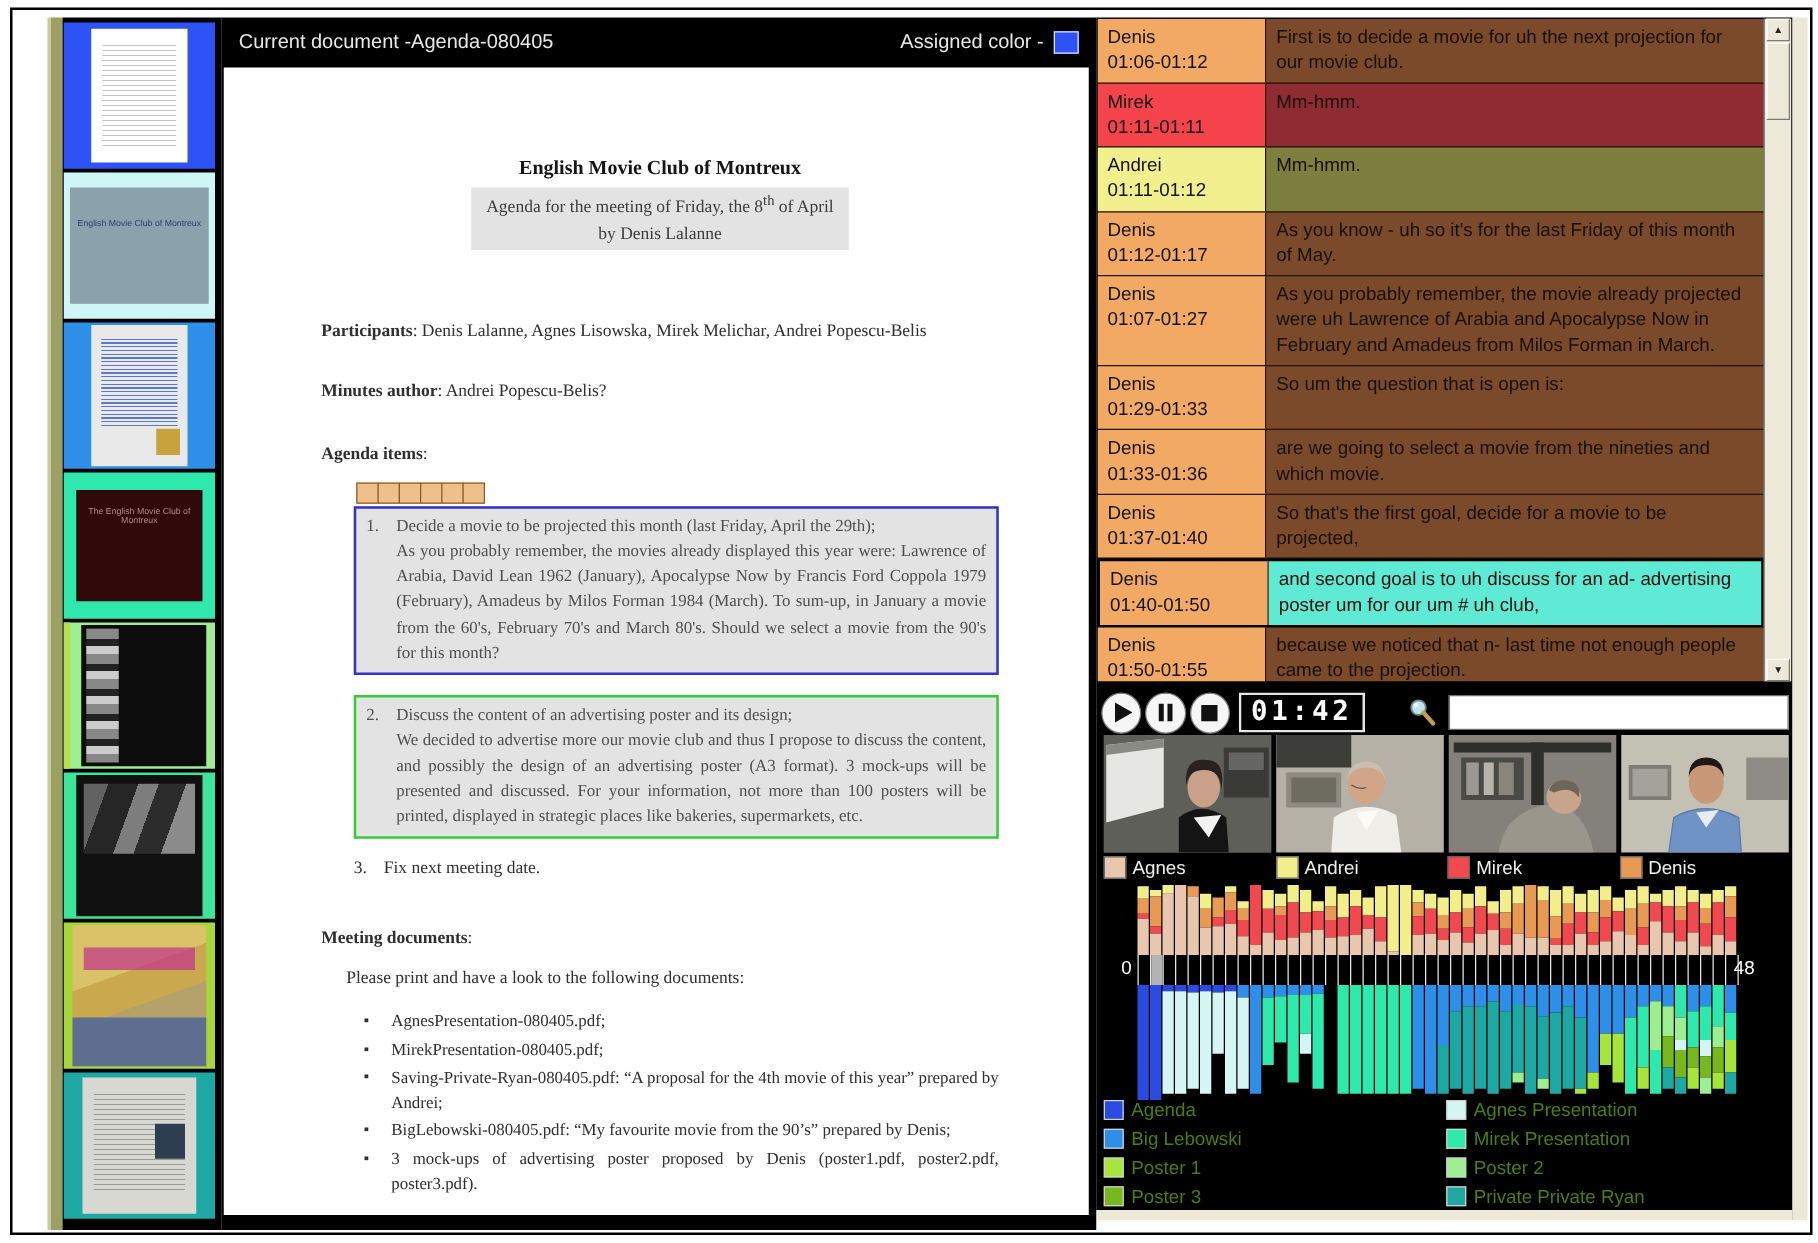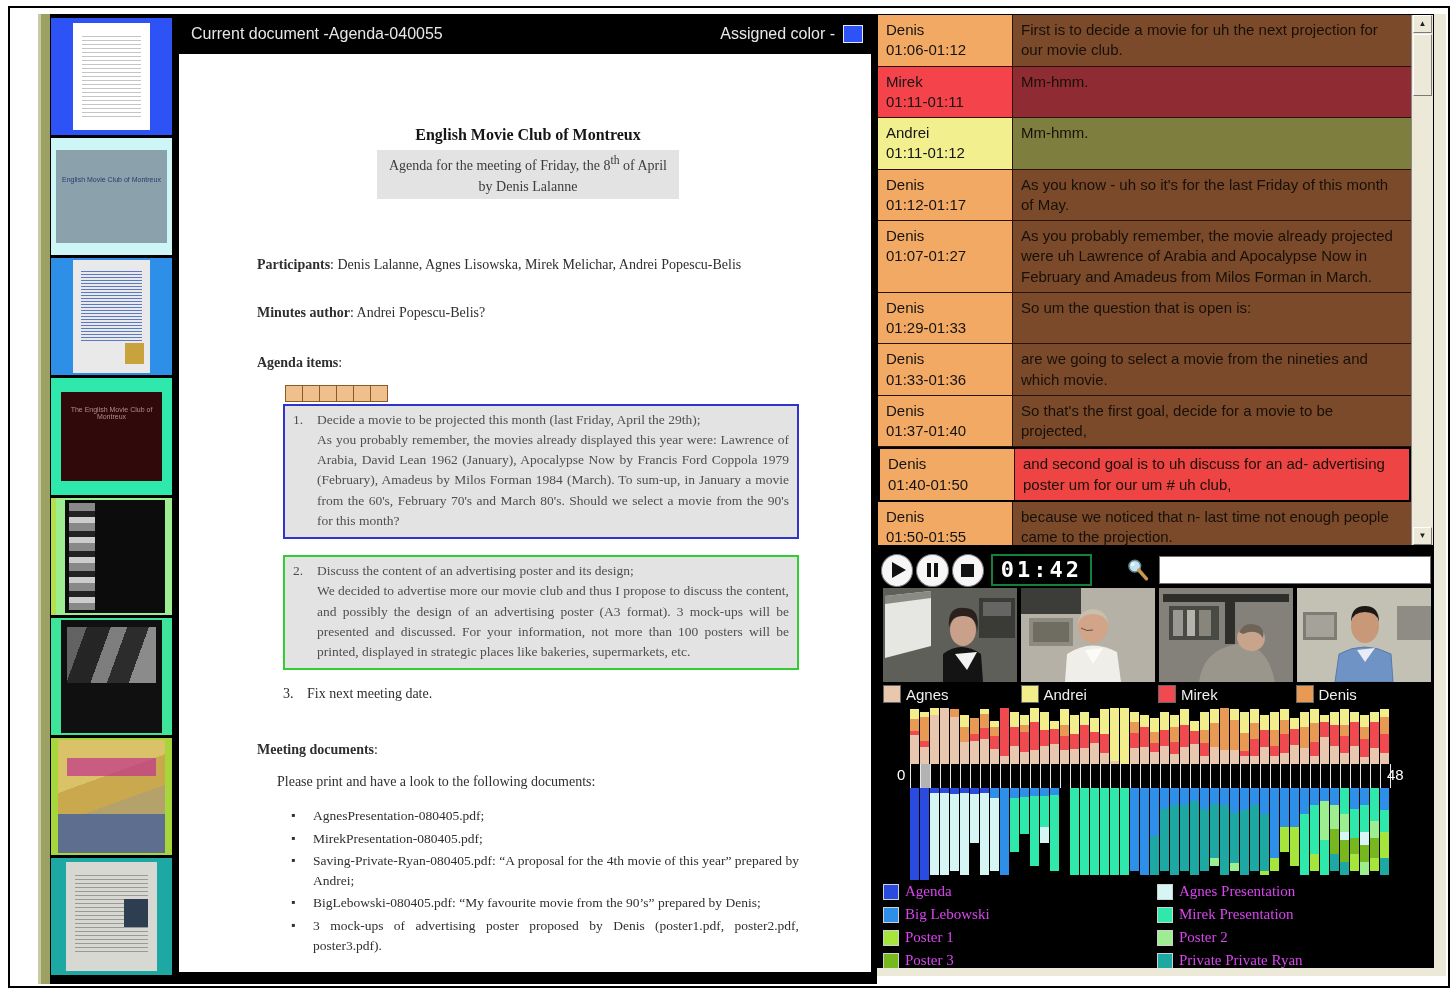--- a/index.html
+++ b/index.html
@@ -82,21 +82,21 @@
   .sb-up{top:0;}
   .sb-down{bottom:0;}
   .sb-thumb{position:absolute;left:1px;top:19px;width:19px;height:62px;background:#ece9d8;border:1px solid;border-color:#fff #7a7a7a #7a7a7a #fff;box-sizing:border-box;}
 
   .controls{position:absolute;left:4px;top:536px;width:550px;height:40px;display:flex;align-items:center;}
   .pbtn{width:33px;height:33px;border-radius:50%;background:#f6f6f6;border:1px solid #777;margin-right:3px;display:flex;align-items:center;justify-content:center;box-sizing:border-box;cursor:pointer;}
   .ic-play{width:0;height:0;border-left:14px solid #111;border-top:8px solid transparent;border-bottom:8px solid transparent;margin-left:3px;}
   .ic-pause{display:flex;gap:3px;}
   .ic-pause i{display:block;width:4px;height:14px;background:#111;}
   .ic-stop{width:13px;height:13px;background:#111;}
-  .lcd{margin-left:4px;background:#000;border:2px solid #15803d;outline:2px solid #000;color:#fff;font-family:"DejaVu Sans Mono",monospace;font-weight:bold;font-size:22px;letter-spacing:3px;padding:1px 8px 2px 8px;}
+  .lcd{margin-left:4px;background:#000;border:2px solid #e5e5e5;outline:2px solid #000;color:#fff;font-family:"DejaVu Sans Mono",monospace;font-weight:bold;font-size:22px;letter-spacing:3px;padding:1px 8px 2px 8px;}
   .mag{margin-left:34px;}
   .searchbox{margin-left:10px;width:278px;height:28px;background:#fff;border:1px solid #6f6f6f;box-sizing:border-box;}
 
   .videos{position:absolute;left:6px;top:574px;width:550px;height:94px;display:flex;gap:4px;}
   .video{width:134px;height:94px;background:#777;}
 
   .spk-legend{position:absolute;left:6px;top:670px;width:550px;height:20px;display:flex;}
   .spk-item{display:flex;align-items:center;width:138px;color:#efefef;font-size:15px;}
   .spk-item .sw{width:16px;height:16px;margin-right:5px;border:1px solid #666;}
 
@@ -105,21 +105,21 @@
   .ruler{position:absolute;left:33px;top:58px;width:480px;height:24px;background:#000;}
   .ruler .tick{position:absolute;top:0;width:1px;height:100%;background:#e8e8e8;}
   .ruler .marker{position:absolute;top:0;height:100%;background:#b3b3b3;}
   .rl-label{position:absolute;color:#fff;font-size:15px;top:60px;}
   .rl-0{left:20px;}
   .rl-48{left:510px;}
   .tl-bars-bot{position:absolute;left:33px;top:82px;width:480px;height:92px;display:flex;align-items:flex-start;}
   .tlbar{flex:0 0 9px;margin-right:1px;display:flex;flex-direction:column;cursor:pointer;}
 
   .doc-legend{position:absolute;left:6px;top:866px;width:548px;height:96px;display:grid;grid-template-columns:274px 274px;grid-auto-rows:23px;}
-  .dl-item{display:flex;align-items:center;color:#d946ef;font-size:15px;font-family:Liberation Serif, serif;}
+  .dl-item{display:flex;color:#4d7c0f;font-size:15px;}
   .dl-item .sw{width:16px;height:16px;margin-right:6px;border:1px solid #cfcfcf;box-sizing:border-box;}
 </style>
 </head>
 <body>
 
 <div id="root">
   <div id="frame"></div>
 
   <div class="olive-strip"></div>
   <div class="thumbs">
@@ -154,21 +154,21 @@
         <div class="pg">
           <i></i>
           <b></b>
         </div>
       </div>
     </div>
 
   <div class="doc-panel">
     <div class="doc-header">
       <span>Current document - </span>
-      <span>Agenda-040055</span>
+      <span>Agenda-080405</span>
       <span class="spacer"></span>
       <span>Assigned color - </span>
       <span class="assigned-swatch" style="background: rgb(45, 82, 245);"></span>
     </div>
     <div class="doc-page">
       <div class="doc-inner">
         <div class="doc-title">English Movie Club of Montreux</div>
         <div class="doc-sub-wrap">
           <div class="doc-sub">
             <span>Agenda for the meeting of Friday, the 8</span><sup>th</sup><span> of April</span><br>
@@ -273,21 +273,21 @@
             <div>Denis</div>
             <div>01:37-01:40</div>
           </div>
           <div class="t-text" style="background: rgb(123, 74, 42);">So that's the first goal, decide for a movie to be projected,</div>
         </div>
         <div class="t-row hl">
           <div class="t-name" style="background: rgb(242, 169, 99);">
             <div>Denis</div>
             <div>01:40-01:50</div>
           </div>
-          <div class="t-text" style="background: #ef4444;">and second goal is to uh discuss for an ad- advertising poster um for our um # uh club,</div>
+          <div class="t-text" style="background: #5eead4;">and second goal is to uh discuss for an ad- advertising poster um for our um # uh club,</div>
         </div>
         <div class="t-row">
           <div class="t-name" style="background: rgb(242, 169, 99);">
             <div>Denis</div>
             <div>01:50-01:55</div>
           </div>
           <div class="t-text" style="background: rgb(123, 74, 42);">because we noticed that n- last time not enough people came to the projection.</div>
         </div>
       </div>
 

